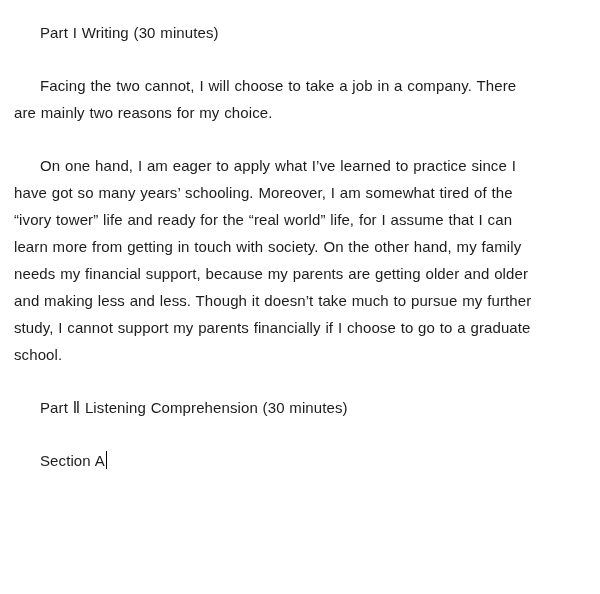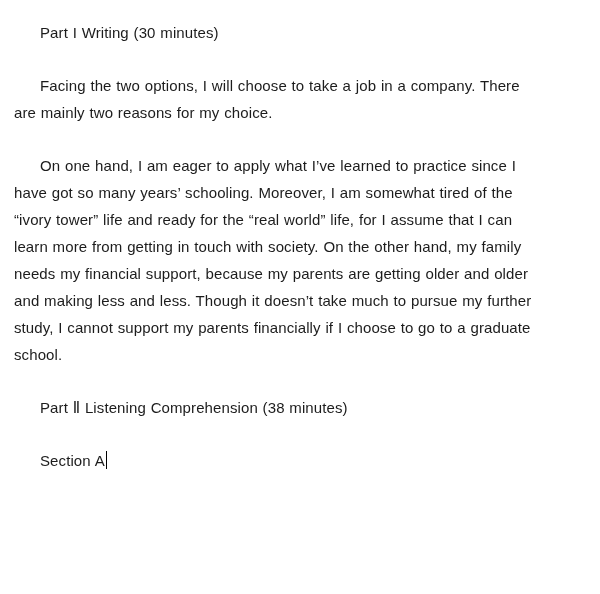--- a/index.html
+++ b/index.html
@@ -34,23 +34,23 @@
       margin-left: 1px;
     }
   </style>
 </head>
 <body>
 
 <div class="page">
   <p class="para">Part I Writing (30 minutes)</p>
 
 
-  <p class="para">Facing the two options, I will choose to take a job in a company. There are mainly two reasons for my choice.</p>
+  <p class="para">Facing the two cannot, I will choose to take a job in a company. There are mainly two reasons for my choice.</p>
 
   <p class="para">On one hand, I am eager to apply what I’ve learned to practice since I have got so many years’ schooling. Moreover, I am somewhat tired of the “ivory tower” life and ready for the “real world” life, for I assume that I can learn more from getting in touch with society. On the other hand, my family needs my financial support, because my parents are getting older and older and making less and less. Though it doesn’t take much to pursue my further study, I cannot support my parents financially if I choose to go to a graduate school.</p>
 
 
-  <p class="para">Part Ⅱ Listening Comprehension (38 minutes)</p>
+  <p class="para">Part Ⅱ Listening Comprehension (30 minutes)</p>
 
   <p class="para">
     <span>Section A</span><span class="caret"></span>
   </p>
 </div>
 
 </body></html>

